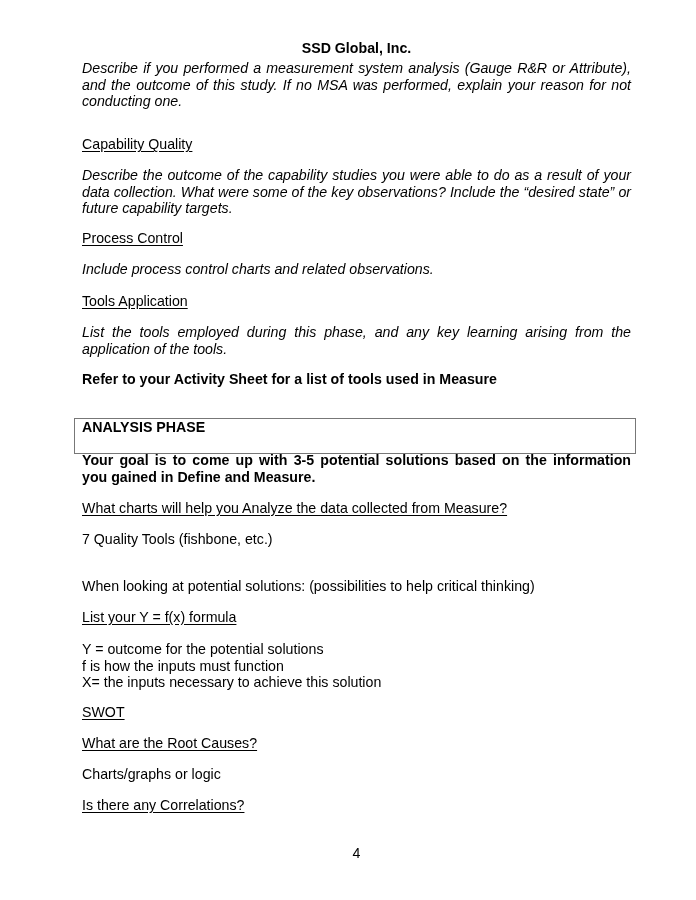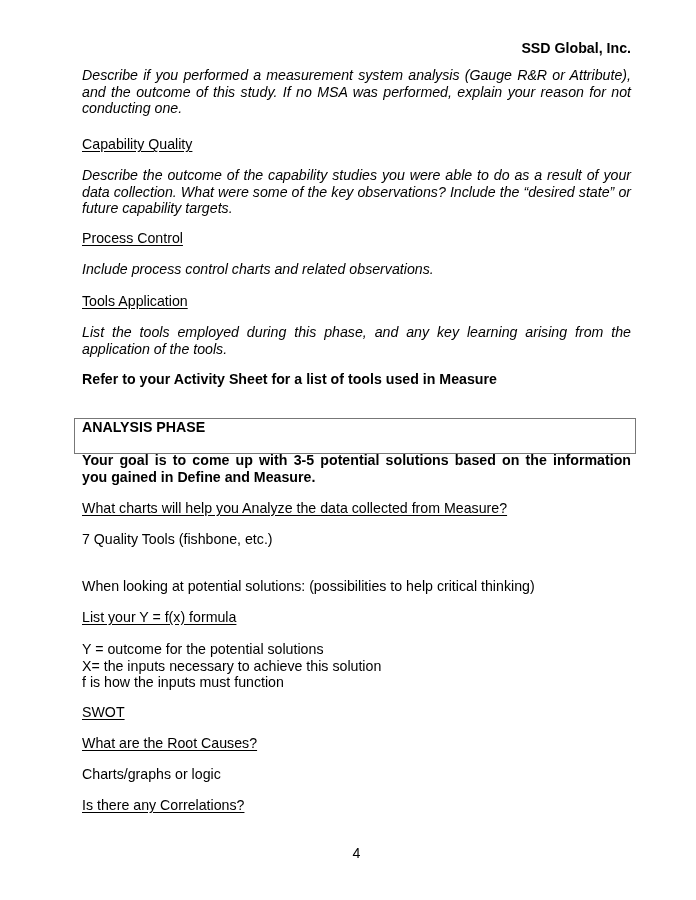--- a/index.html
+++ b/index.html
@@ -19,23 +19,23 @@
       border: 1px solid #777; box-sizing: border-box;
       font-weight: bold; line-height: 17px; padding-left: 7px;
     }
     .pnum { position: absolute; left: 0; width: 549px; text-align: center; top: 845px; }
     .line { display: block; }
   </style>
 </head>
 <body>
 
 <div class="page">
-  <div class="blk title" style="top:40px;text-align:right;">SSD Global, Inc.</div>
+  <div class="blk title" style="top:40px;">SSD Global, Inc.</div>
 
-  <div class="blk it" style="top:67px;">Describe if you performed a measurement system analysis (Gauge R&amp;R or Attribute), and the outcome of this study.  If no MSA was performed, explain your reason for not conducting one.</div>
+  <div class="blk it" style="top:60px;">Describe if you performed a measurement system analysis (Gauge R&amp;R or Attribute), and the outcome of this study.  If no MSA was performed, explain your reason for not conducting one.</div>
 
   <div class="blk" style="top:136px;"><span class="u">Capability Quality</span></div>
 
   <div class="blk it" style="top:167px;">Describe the outcome of the capability studies you were able to do as a result of your data collection.  What were some of the key observations?  Include the “desired state” or future capability targets.</div>
 
   <div class="blk" style="top:230px;"><span class="u">Process Control</span></div>
 
   <div class="blk it" style="top:261px;">Include process control charts and related observations.</div>
 
   <div class="blk" style="top:293px;"><span class="u">Tools Application</span></div>
@@ -53,22 +53,22 @@
   <div class="blk" style="top:531px;">
     <span class="line">7 Quality Tools (fishbone, etc.)</span>
   </div>
 
   <div class="blk" style="top:578px;">When looking at potential solutions: (possibilities to help critical thinking)</div>
 
   <div class="blk" style="top:609px;"><span class="u">List your Y = f(x) formula</span></div>
 
   <div class="blk" style="top:641px;">
     <span class="line">Y = outcome for the potential solutions</span>
+    <span class="line">f is how the inputs must function</span>
     <span class="line">X= the inputs necessary to achieve this solution</span>
-    <span class="line">f is how the inputs must function</span>
   </div>
 
   <div class="blk" style="top:704px;"><span class="u">SWOT</span></div>
 
   <div class="blk" style="top:735px;"><span class="u">What are the Root Causes?</span></div>
 
   <div class="blk" style="top:766px;">Charts/graphs or logic</div>
 
   <div class="blk" style="top:797px;"><span class="u">Is there any Correlations?</span></div>
 

